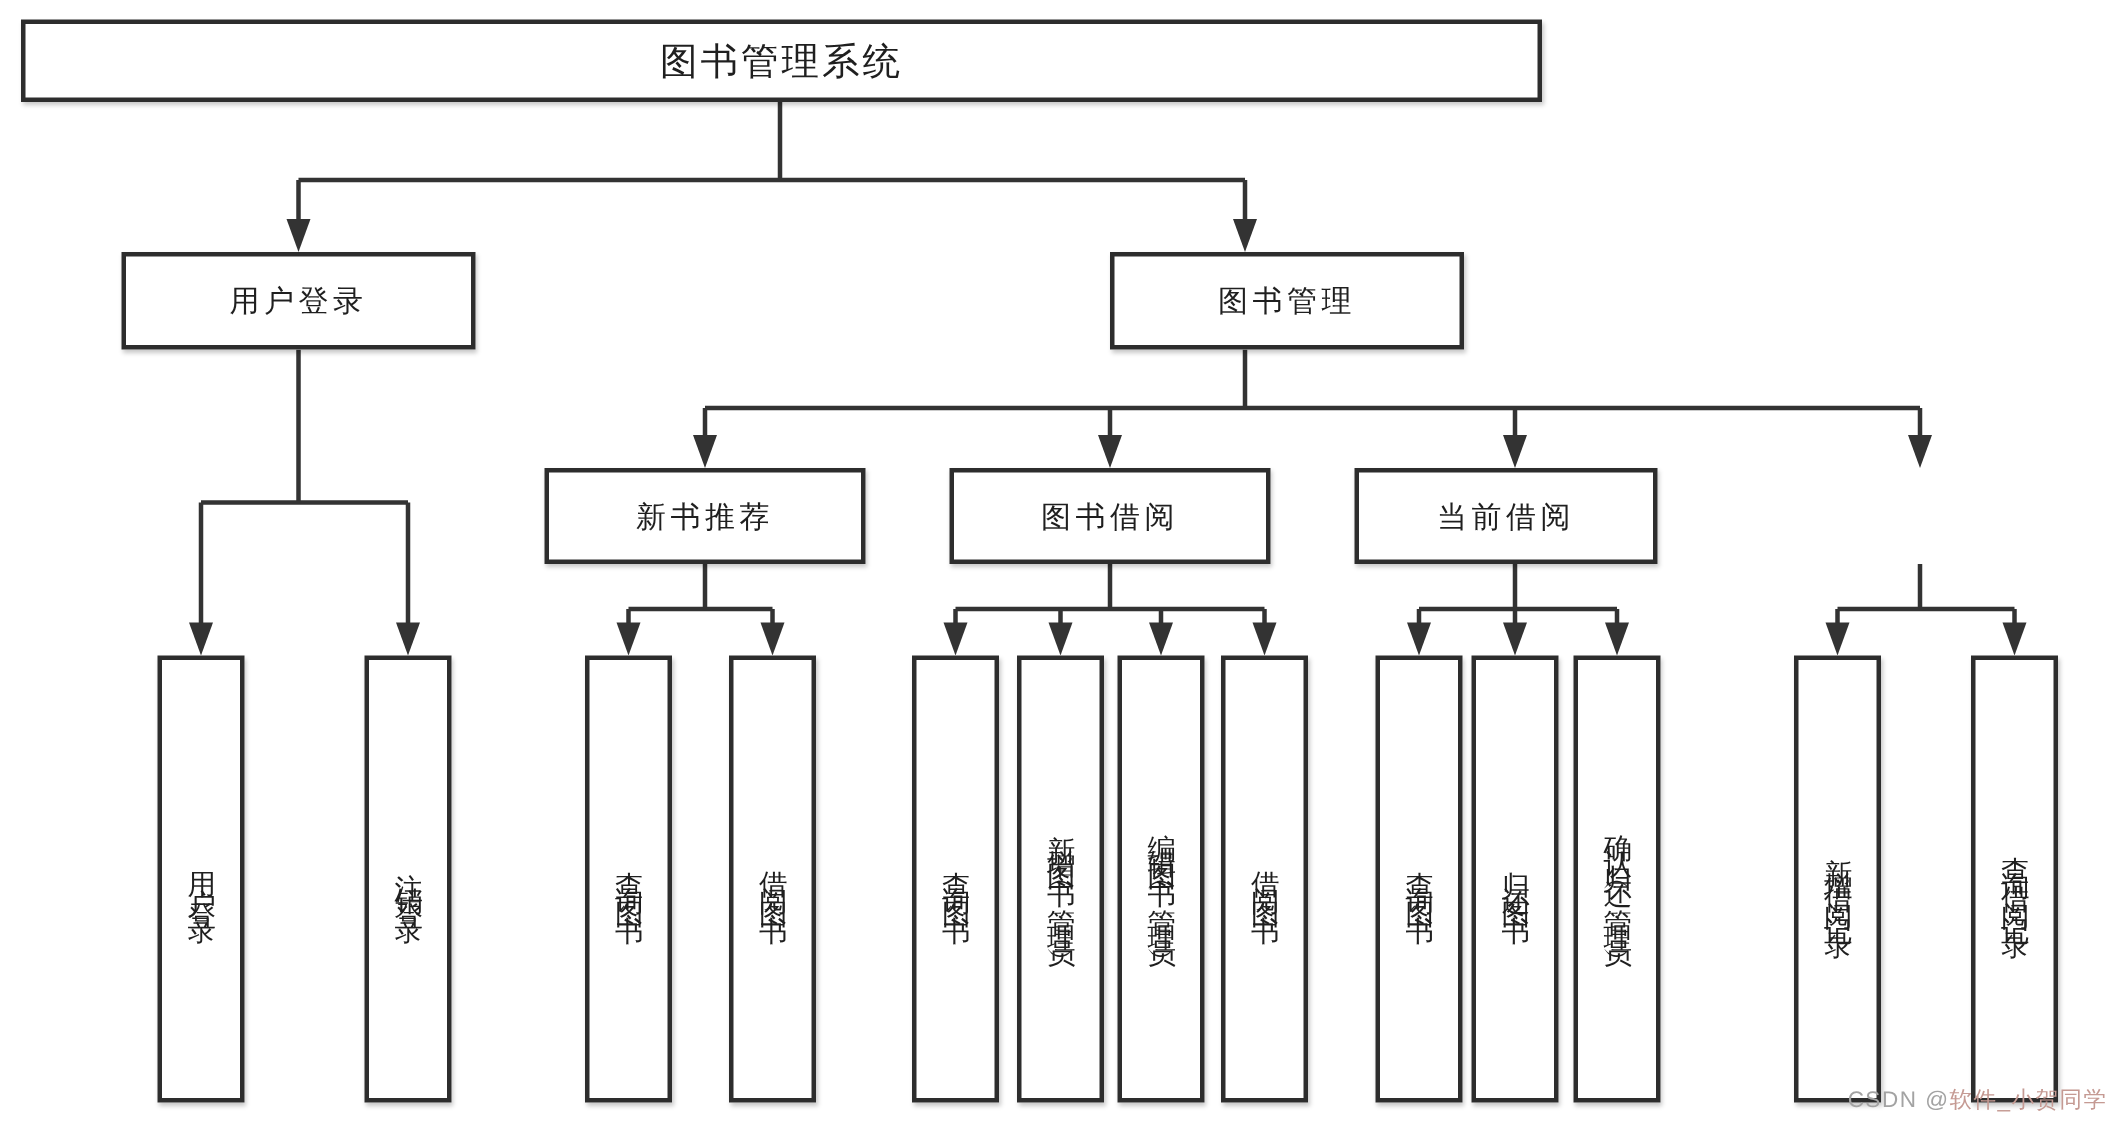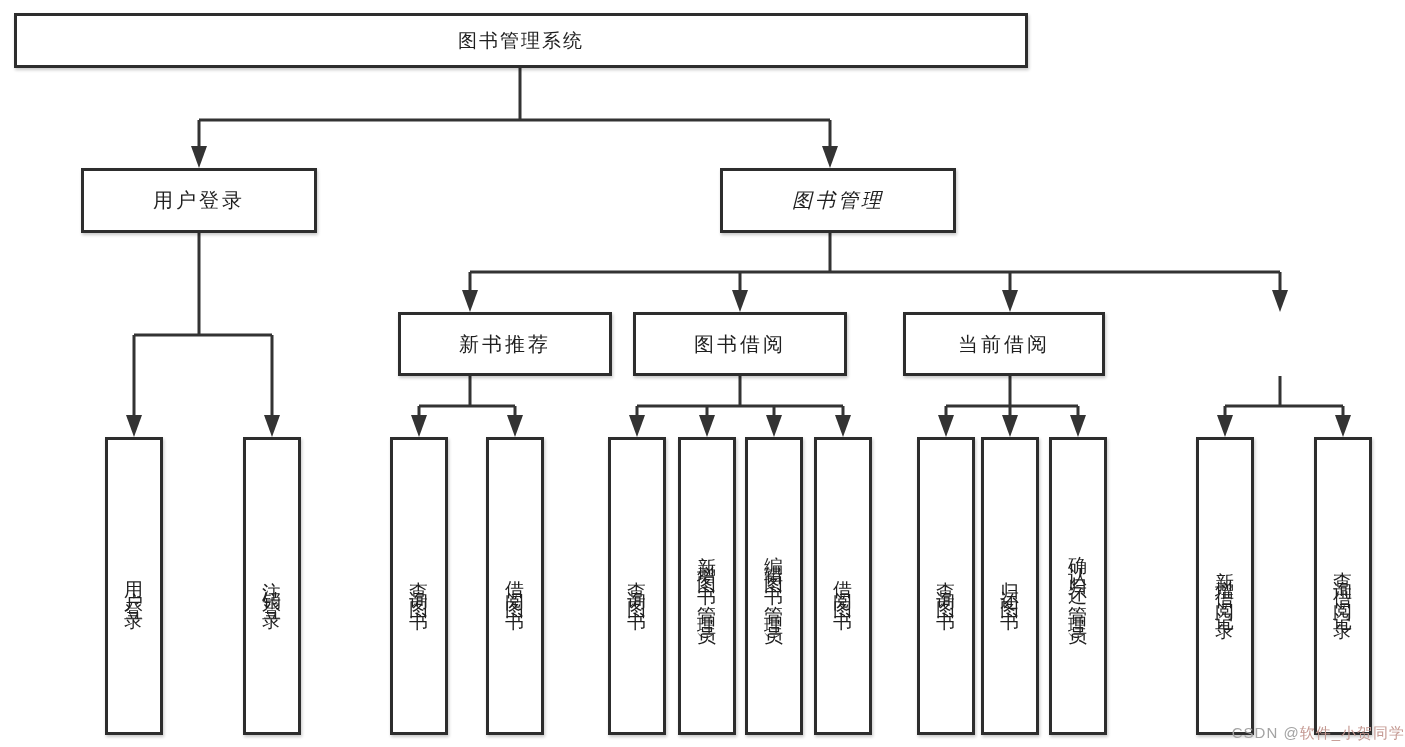--- a/index.html
+++ b/index.html
@@ -33,21 +33,21 @@
     align-items: center;
     justify-content: center;
     box-shadow: 1px 2px 3px rgba(0,0,0,0.22);
   }
   .h-box {
     font-size: 20px;
     letter-spacing: 3px;
     white-space: nowrap;
   }
   .root-box {
-    font-size: 19px;
+    font-size: 25px;
     letter-spacing: 2px;
   }
   .v-box {
     writing-mode: vertical-lr;
     text-orientation: mixed;
     font-size: 19px;
     letter-spacing: 10px;
     line-height: 1;
   }
   .watermark {
@@ -105,23 +105,23 @@
       <polygon points="1002,415 1018,415 1010,437"></polygon>
       <polygon points="1070,415 1086,415 1078,437"></polygon>
       <polygon points="1217,415 1233,415 1225,437"></polygon>
       <polygon points="1335,415 1351,415 1343,437"></polygon>
     </g>
   </svg>
 
   <div class="box h-box root-box" style="left:14px; top:13px; width:1014px; height:55px;">图书管理系统</div>
 
   <div class="box h-box" style="left:81px; top:168px; width:236px; height:65px;">用户登录</div>
-  <div class="box h-box" style="left:720px; top:168px; width:236px; height:65px;font-style:italic;">图书管理</div>
+  <div class="box h-box" style="left:740px; top:168px; width:236px; height:65px;">图书管理</div>
 
-  <div class="box h-box" style="left:363px; top:312px; width:214px; height:64px;margin-left:35px;">新书推荐</div>
+  <div class="box h-box" style="left:363px; top:312px; width:214px; height:64px;">新书推荐</div>
   <div class="box h-box" style="left:633px; top:312px; width:214px; height:64px;text-align:center;">图书借阅</div>
   <div class="box h-box" style="left:903px; top:312px; width:202px; height:64px;">当前借阅</div>
 
   <div class="box v-box" style="left:105px; top:437px; width:58px; height:298px;">用户登录</div>
   <div class="box v-box" style="left:243px; top:437px; width:58px; height:298px;">注销登录</div>
 
   <div class="box v-box" style="left:390px; top:437px; width:58px; height:298px;">查询图书</div>
   <div class="box v-box" style="left:486px; top:437px; width:58px; height:298px;">借阅图书</div>
 
   <div class="box v-box" style="left:608px; top:437px; width:58px; height:298px;">查询图书</div>

